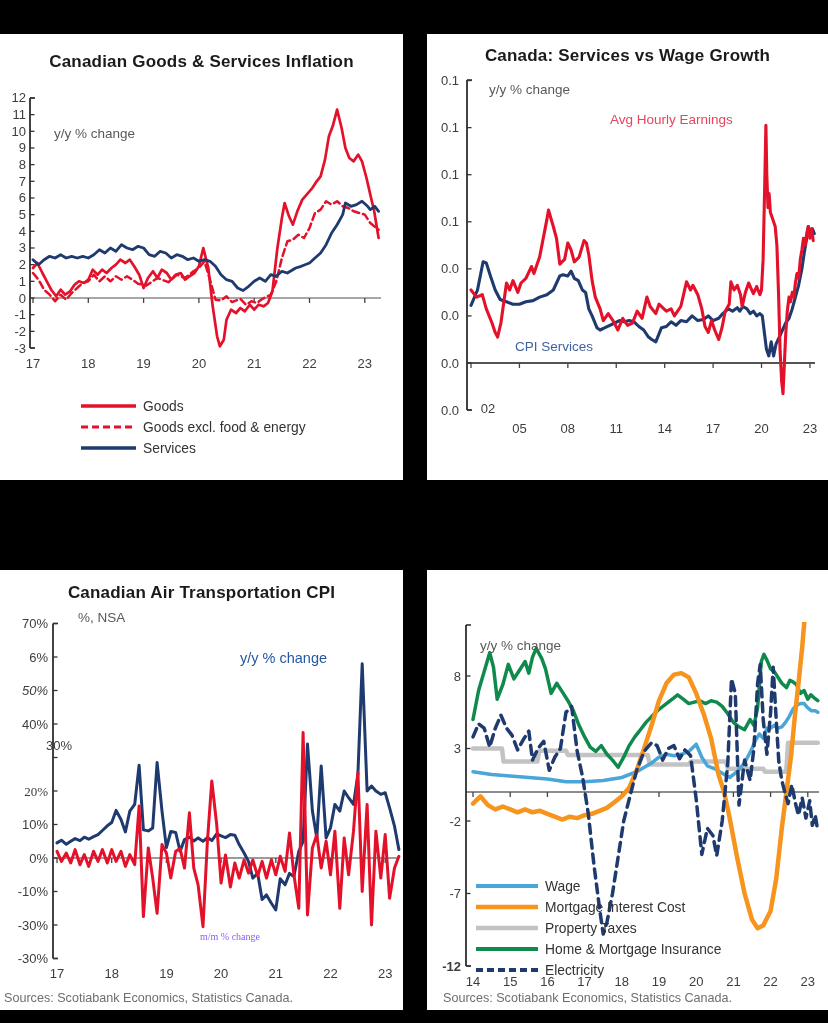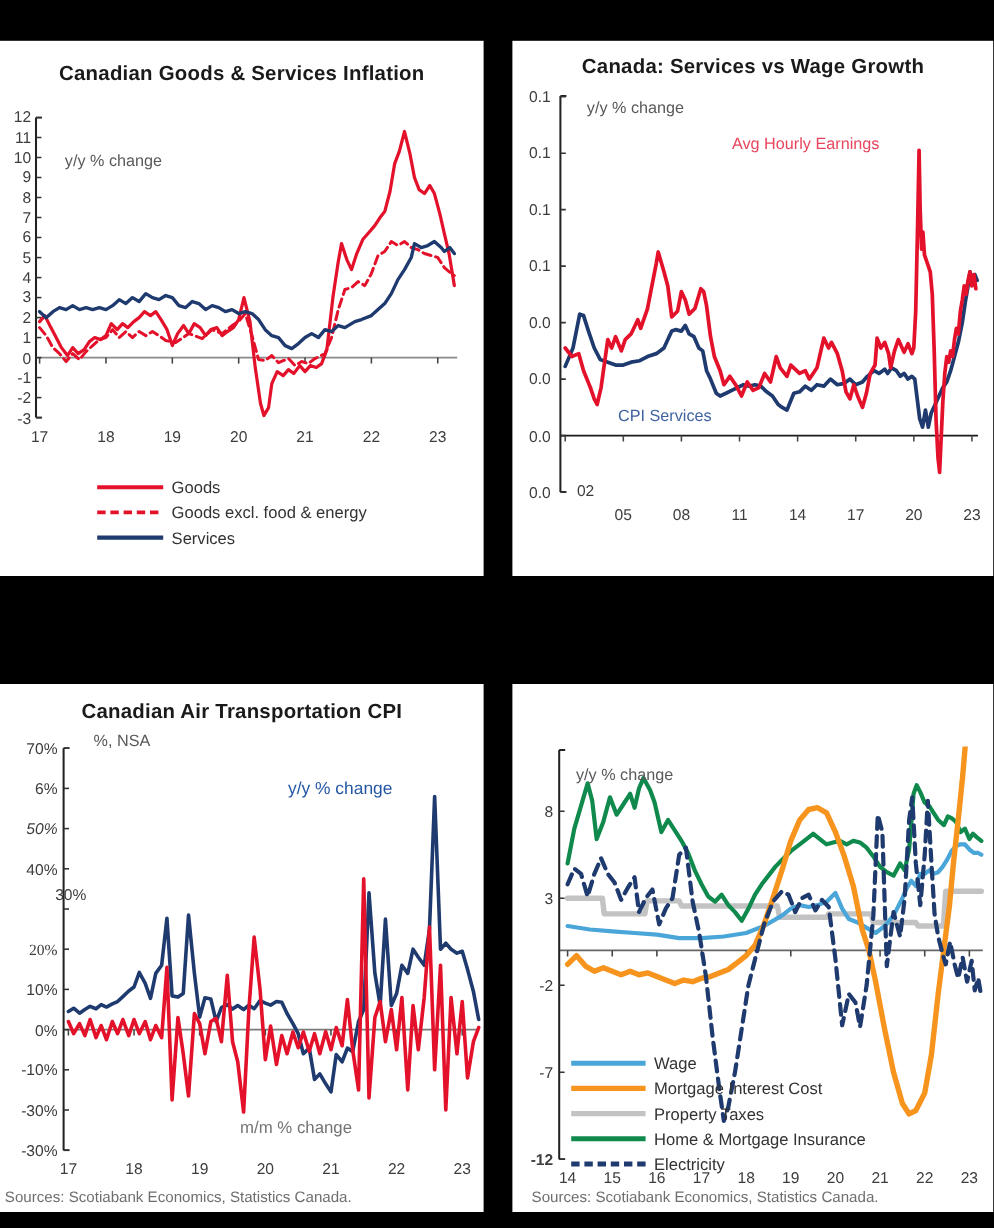--- a/index.html
+++ b/index.html
@@ -203,21 +203,21 @@
           <line x1="53" y1="288" x2="57.5" y2="288" stroke="#333" stroke-width="1.3"></line>
           <line x1="53" y1="321.5" x2="57.5" y2="321.5" stroke="#333" stroke-width="1.3"></line>
           <line x1="53" y1="355" x2="57.5" y2="355" stroke="#333" stroke-width="1.3"></line>
           <line x1="53" y1="388.5" x2="57.5" y2="388.5" stroke="#333" stroke-width="1.3"></line>
           <path d="M57.0 272.9 L61.4 270.2 L66.3 274.3 L70.7 271.3 L75.1 268.6 L80.0 270.6 L84.3 267.2 L88.7 269.2 L93.6 266.6 L98.0 264.6 L102.4 260.5 L107.3 255.8 L111.7 252.5 L116.1 240.4 L121.0 249.5 L125.4 261.9 L129.8 241.1 L134.7 234.4 L139.1 195.2 L143.4 259.9 L148.3 260.9 L152.7 257.9 L157.1 192.5 L162.0 241.1 L166.4 277.6 L170.8 261.5 L175.7 262.5 L180.1 281.3 L184.5 269.6 L189.4 267.2 L193.8 270.9 L198.1 267.9 L203.0 271.3 L207.4 267.6 L211.8 270.6 L216.7 263.9 L221.1 265.9 L225.5 267.6 L230.4 264.6 L234.8 265.2 L239.2 274.6 L244.1 283.0 L248.5 291.4 L252.8 308.1 L257.7 303.4 L262.1 329.5 L266.5 324.9 L271.4 333.2 L275.8 339.9 L280.2 308.8 L285.1 314.8 L289.5 303.4 L293.9 306.4 L298.8 281.3 L303.1 271.3 L307.5 174.1 L312.4 241.1 L316.8 267.9 L321.2 195.9 L326.1 267.9 L330.5 257.9 L334.9 234.4 L339.8 241.1 L344.2 221.0 L348.6 227.7 L353.5 234.4 L357.9 204.3 L362.2 93.7 L367.1 221.0 L371.5 216.0 L375.9 221.0 L380.8 224.3 L385.2 222.7 L389.6 237.8 L394.5 256.2 L398.9 279.6" fill="none" stroke="#1e3a6e" stroke-width="3" stroke-linejoin="round" stroke-linecap="round" clip-path="url(#clip2)"></path>
           <path d="M57.0 281.3 L61.4 291.4 L66.3 283.0 L70.7 293.0 L75.1 279.6 L80.0 294.7 L84.3 284.6 L88.7 296.4 L93.6 281.3 L98.0 291.4 L102.4 279.6 L107.3 293.0 L111.7 279.6 L116.1 291.4 L121.0 281.3 L125.4 296.4 L129.8 284.6 L134.7 294.7 L139.1 236.1 L143.4 346.6 L148.3 277.9 L152.7 308.1 L157.1 343.3 L162.0 274.6 L166.4 283.0 L170.8 308.1 L175.7 281.3 L180.1 278.6 L184.5 298.1 L189.4 242.8 L193.8 298.1 L198.1 314.8 L203.0 356.7 L207.4 271.3 L211.8 210.9 L216.7 254.5 L221.1 313.1 L225.5 285.0 L230.4 317.1 L234.8 293.0 L239.2 308.1 L244.1 290.0 L248.5 303.1 L252.8 290.0 L257.7 306.1 L262.1 291.4 L266.5 308.1 L271.4 289.7 L275.8 304.8 L280.2 286.3 L285.1 301.4 L289.5 262.9 L293.9 304.8 L298.8 338.3 L303.1 162.4 L307.5 344.9 L312.4 277.9 L316.8 264.6 L321.2 298.1 L326.1 271.3 L330.5 304.8 L334.9 261.2 L339.8 338.3 L344.2 267.9 L348.6 304.8 L353.5 261.2 L357.9 202.6 L362.2 321.5 L367.1 234.4 L371.5 355.0 L375.9 261.2 L380.8 308.1 L385.2 264.6 L389.6 328.2 L394.5 298.1 L398.9 286.3" fill="none" stroke="#e4112b" stroke-width="3" stroke-linejoin="round" stroke-linecap="round" clip-path="url(#clip2)"></path>
         </svg>
       </div>
     <span class="annot" style="left:78px;top:40px;color:#595959;">%, NSA</span>
     <span class="annot" style="left:240px;top:80px;color:#2457a4;font-size:14.5px;">y/y % change</span>
-    <span class="annot" style="left:200px;top:361px;color:#737373;font-size:14px;">m/m % change</span>
+    <span class="annot" style="left:200px;top:361px;color:#8b5cf6;font-size:10px;font-family:Liberation Serif, serif;">m/m % change</span>
     <p class="sources" style="left:4px;top:421px;">Sources: Scotiabank Economics, Statistics Canada.</p>
   <span class="tick-label y-tick" style="left: 0px; width: 48px; top: 46px;">70%</span>
       <span class="tick-label y-tick" style="left: 0px; width: 48px; top: 79.5px;">6%</span>
       <span class="tick-label y-tick" style="left: 0px; width: 48px; top: 113px; font-style: italic;">50%</span>
       <span class="tick-label y-tick" style="left: 0px; width: 48px; top: 146.5px;">40%</span>
       <span class="tick-label y-tick" style="left: 0px; width: 48px; top: 168px; padding-left: 24px;">30%</span>
       <span class="tick-label y-tick" style="left: 0px; width: 48px; top: 213.5px; font-family: Liberation Serif, serif;">20%</span>
       <span class="tick-label y-tick" style="left: 0px; width: 48px; top: 247px;">10%</span>
       <span class="tick-label y-tick" style="left: 0px; width: 48px; top: 280.5px;">0%</span>
       <span class="tick-label y-tick" style="left: 0px; width: 48px; top: 314px;">-10%</span>

